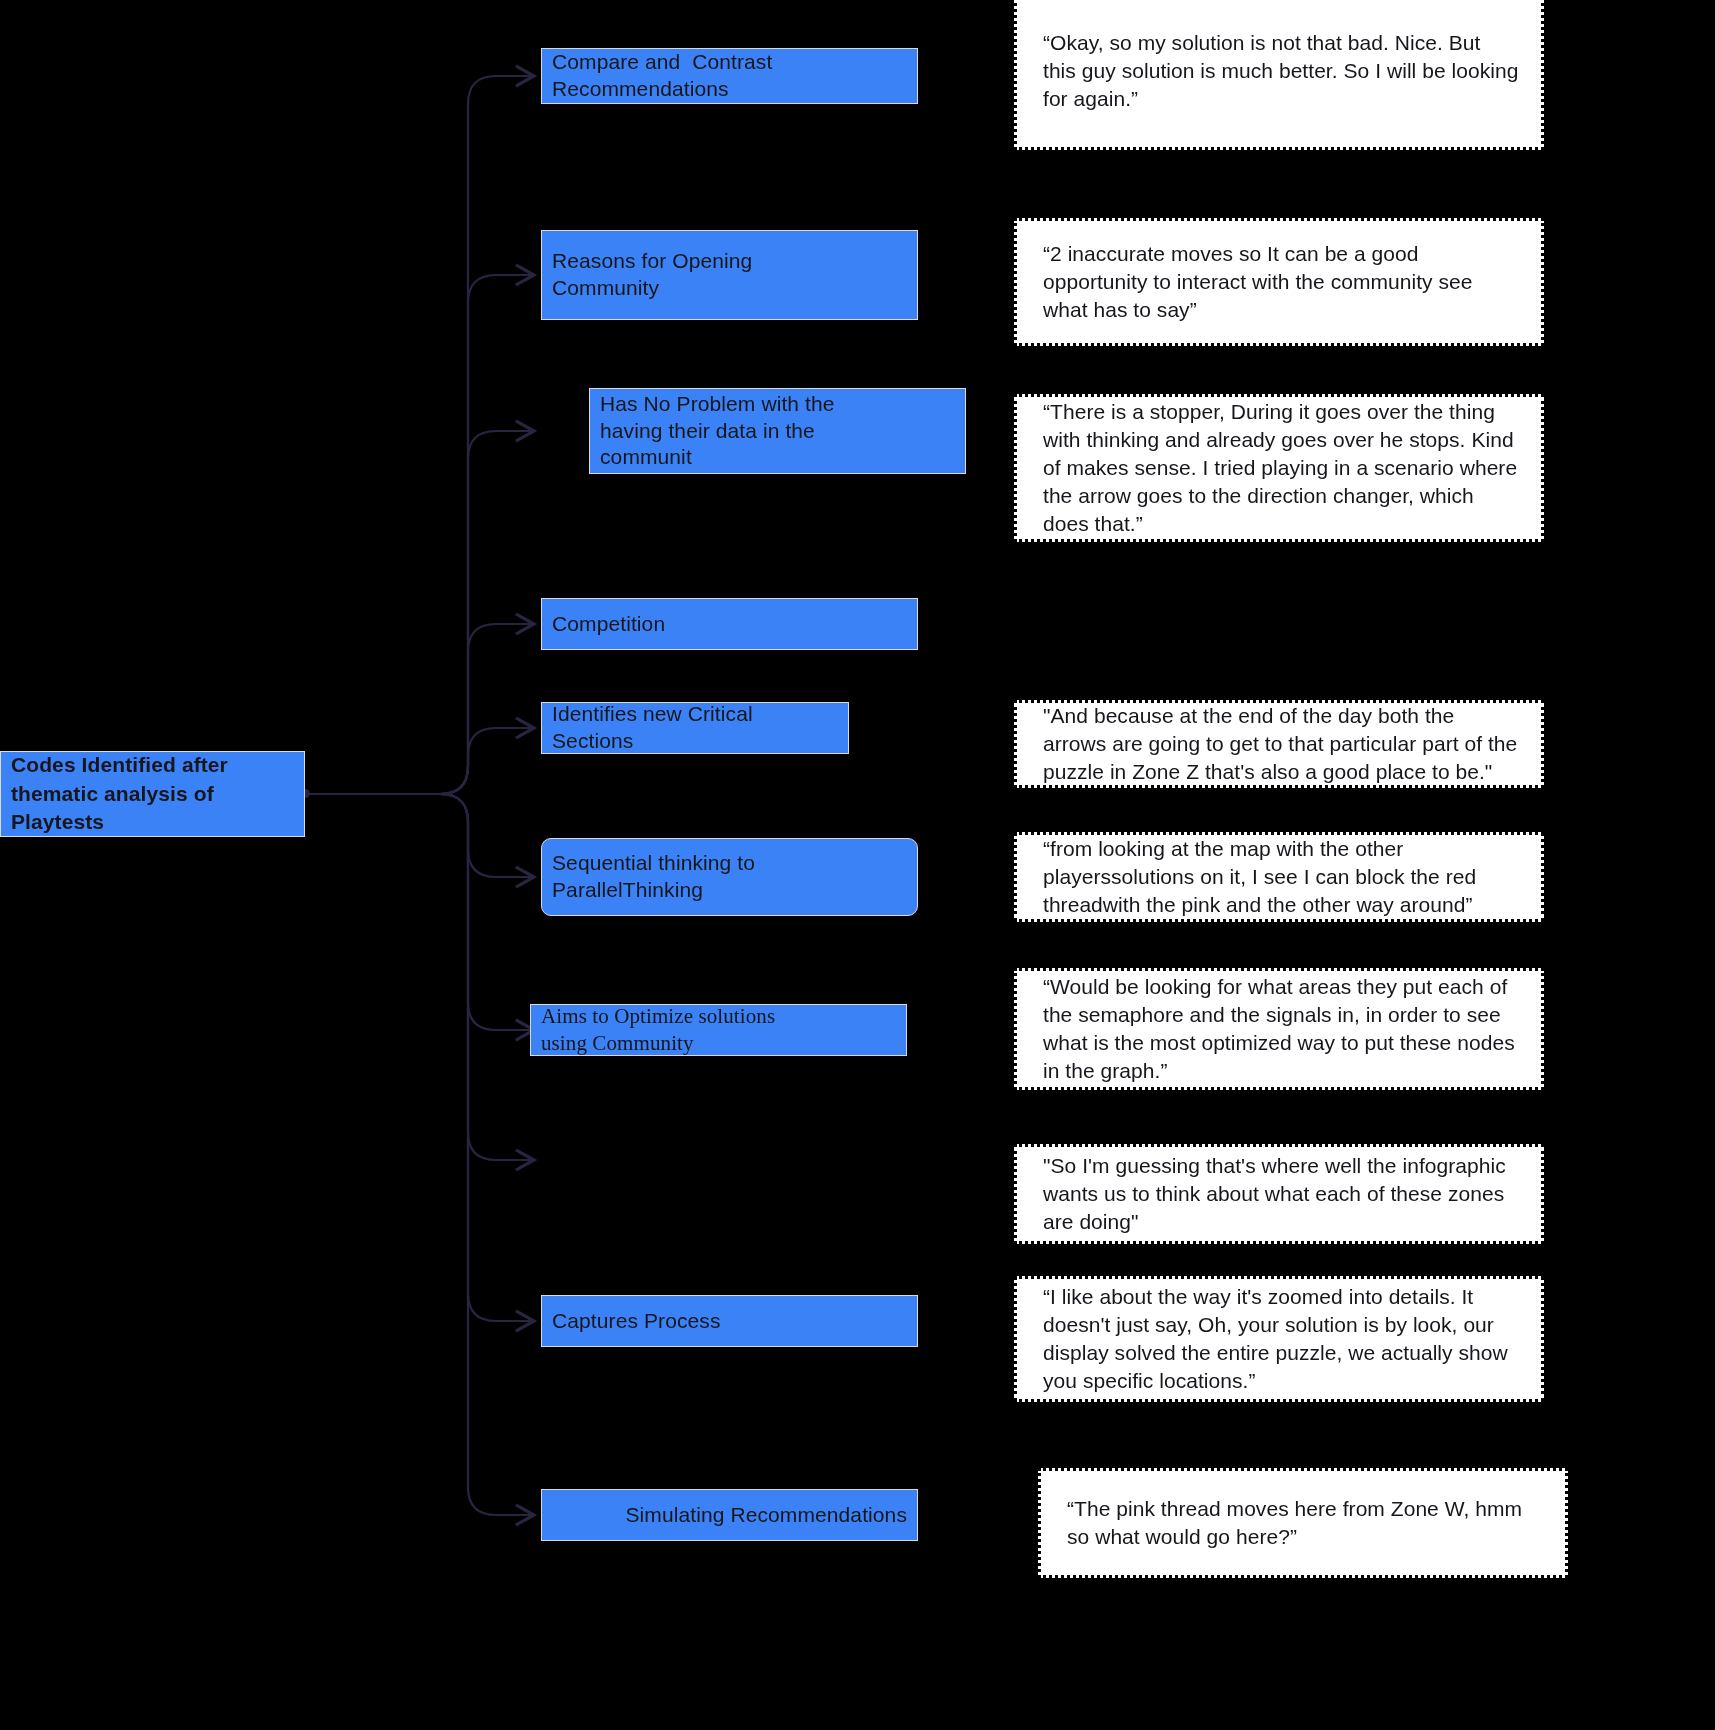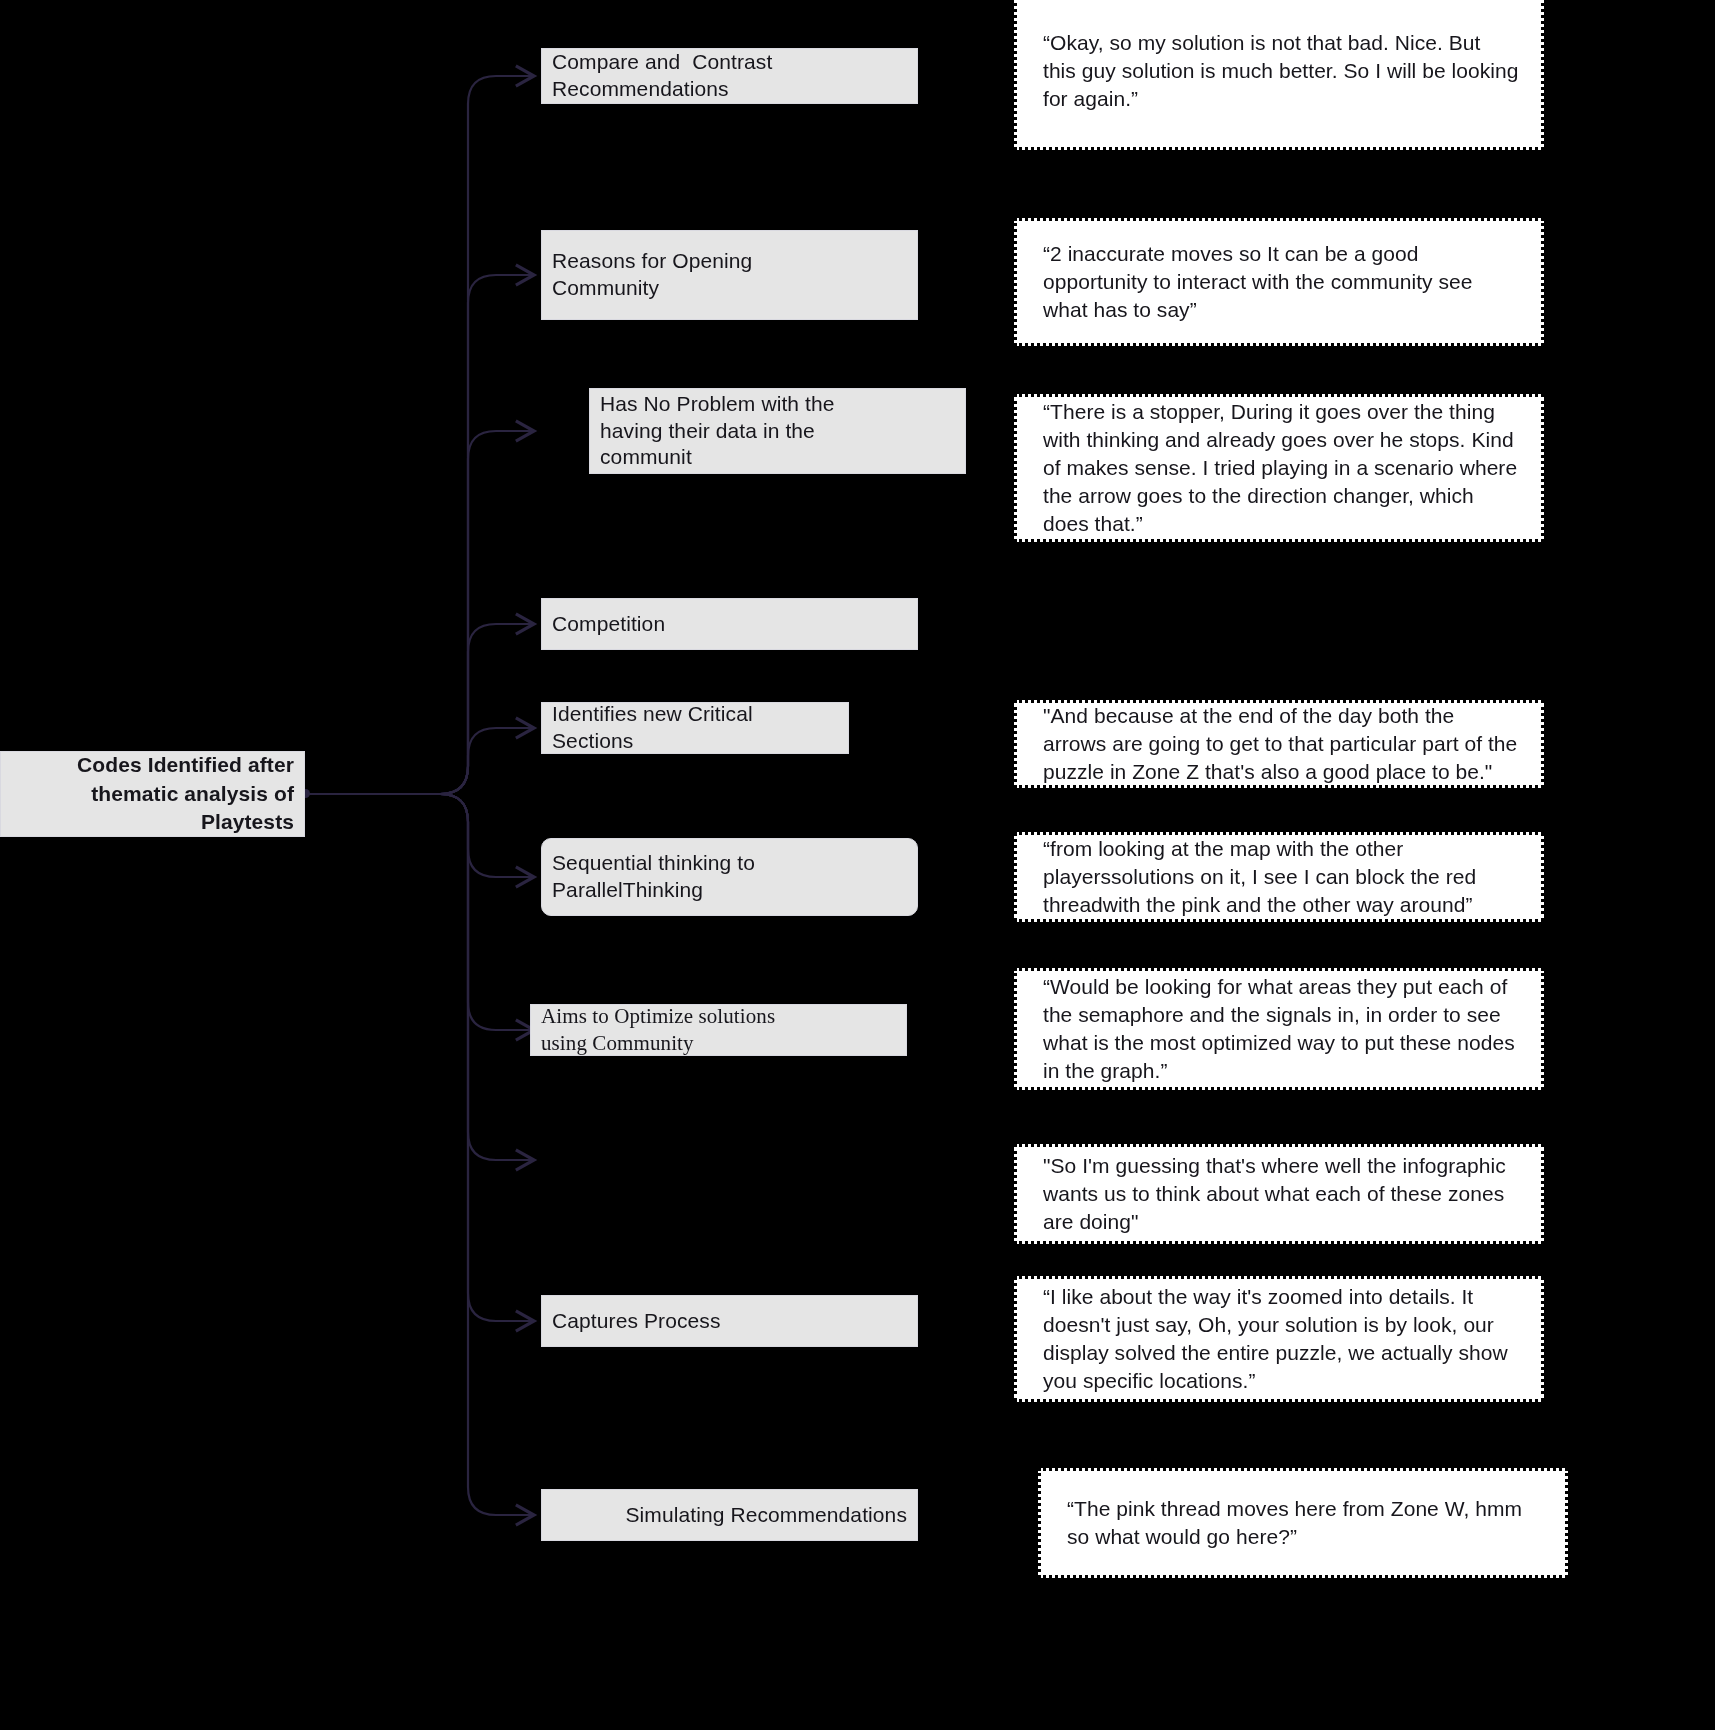--- a/index.html
+++ b/index.html
@@ -18,34 +18,34 @@
   #edges {
     position: absolute;
     left: 0;
     top: 0;
     width: 1715px;
     height: 1730px;
     pointer-events: none;
   }
   .node {
     position: absolute;
-    background: #e5e5e5;
+    background: #3b82f6;
     color: #17161c;
     border: 1px solid #d9d9e0;
     box-sizing: border-box;
     display: flex;
     align-items: center;
     padding: 0 10px;
     font-size: 21px;
     line-height: 1.27;
     letter-spacing: 0.1px;
   }
   .node.root {
     justify-content: center;
-    text-align: right;
+    text-align: left;
     font-weight: bold;
     font-size: 21px;
     line-height: 1.35;
   }
   .node-label {
     white-space: pre-wrap;
     display: block;
     width: 100%;
   }
   .quote {

